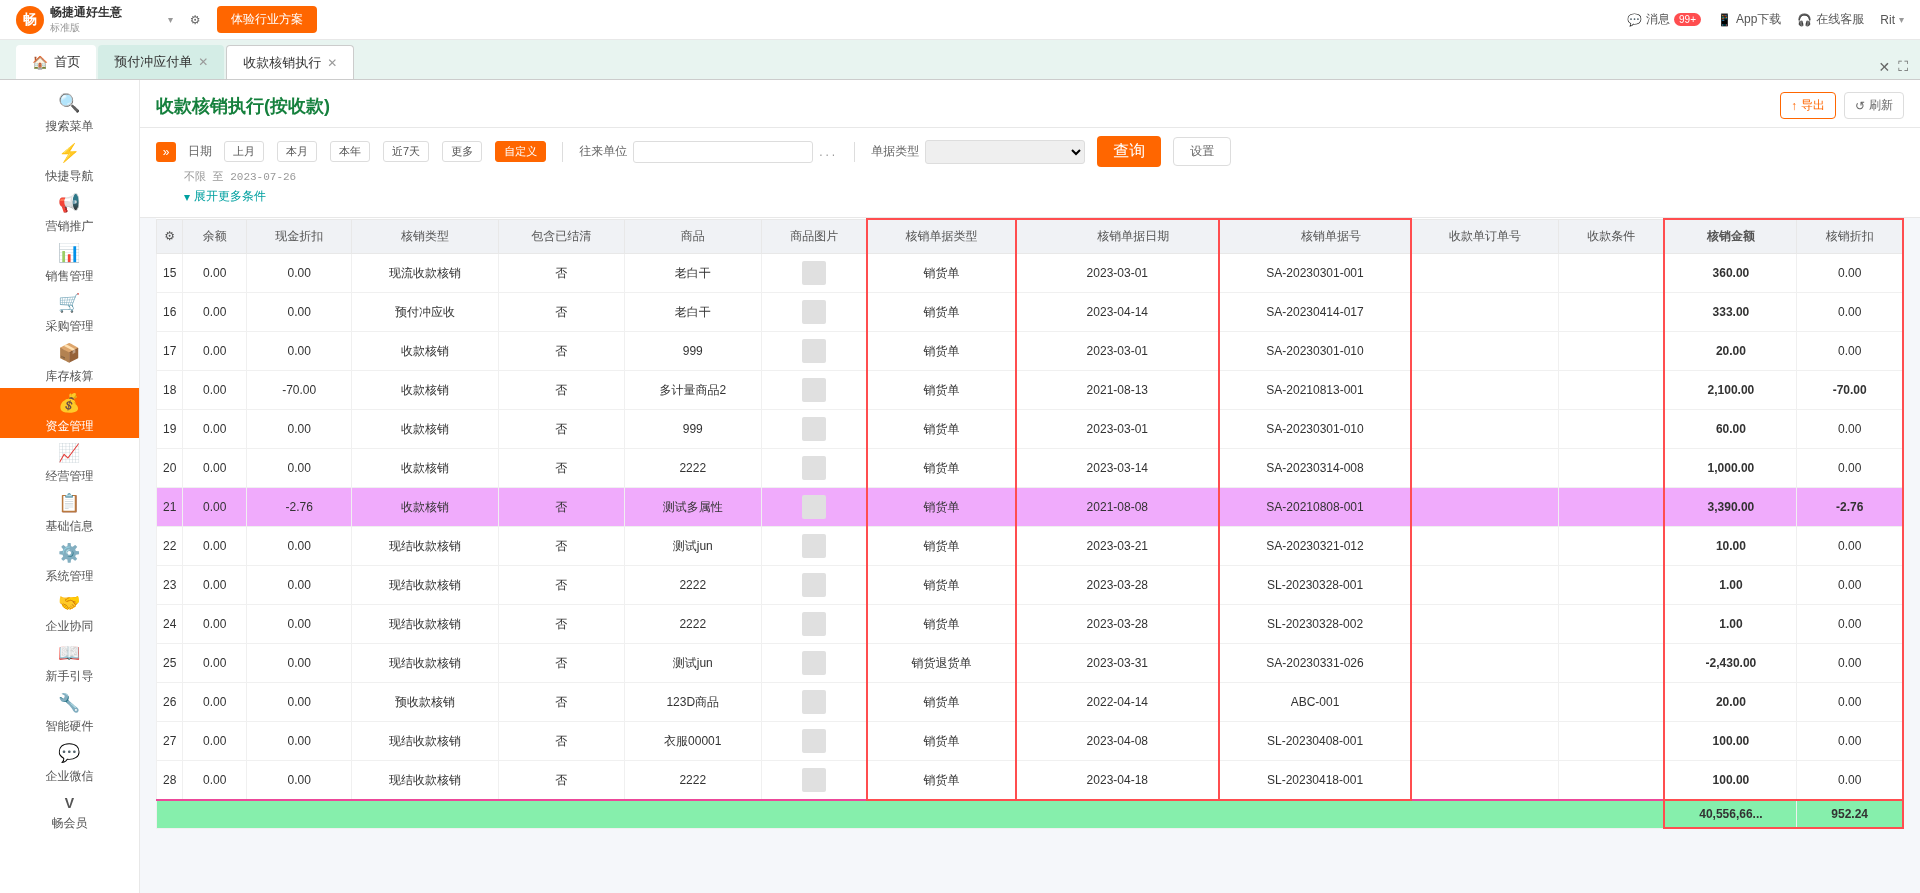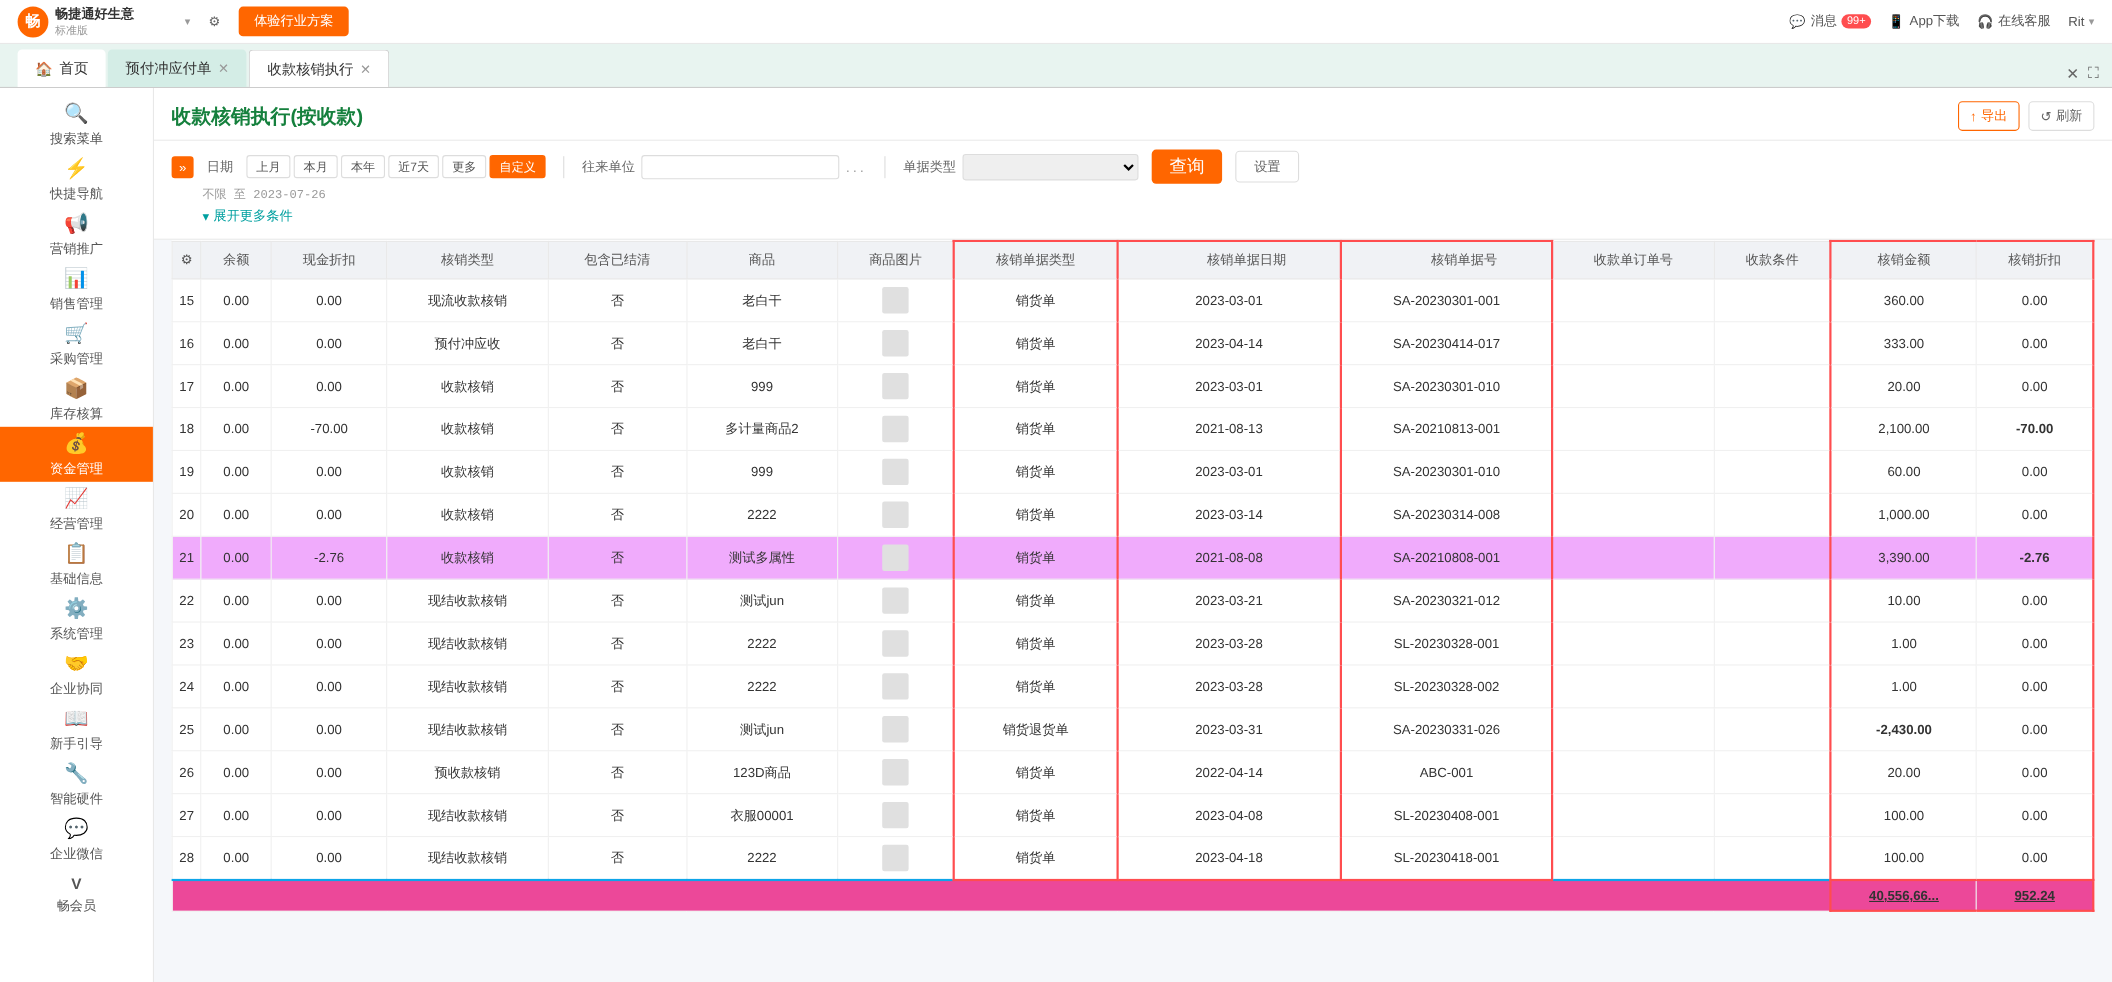--- a/index.html
+++ b/index.html
@@ -42,21 +42,21 @@
     .page-header { padding: 12px 16px 8px; background: #fff; border-bottom: 1px solid #e8e8e8; display: flex; align-items: center; justify-content: space-between; }
     .page-title { font-size: 18px; font-weight: bold; color: #15803d; }
     .header-actions { display: flex; gap: 8px; align-items: center; }
     .btn-export { display: flex; align-items: center; gap: 4px; color: #ff6600; cursor: pointer; font-size: 12px; border: 1px solid #ff6600; padding: 4px 10px; border-radius: 4px; background: #fff; }
     .btn-refresh { display: flex; align-items: center; gap: 4px; color: #666; cursor: pointer; font-size: 12px; border: 1px solid #ddd; padding: 4px 10px; border-radius: 4px; background: #fff; }
 
     
     .filter-area { background: #fff; padding: 8px 16px; border-bottom: 1px solid #e8e8e8; }
     .filter-row { display: flex; align-items: center; gap: 12px; flex-wrap: wrap; }
     .filter-label { color: #666; white-space: nowrap; }
-    .filter-date-btns { display: flex; gap: 3px; }
+    .filter-date-btns { display: flex; gap: 13px; }
     .date-btn { padding: 2px 8px; border: 1px solid #ddd; border-radius: 3px; cursor: pointer; font-size: 11px; background: #fff; color: #555; }
     .date-btn.active { background: #ff6600; color: #fff; border-color: #ff6600; }
     .filter-divider { border: none; border-left: 1px solid #ddd; height: 20px; margin: 0 4px; }
     .filter-input { border: 1px solid #ddd; border-radius: 3px; padding: 3px 8px; font-size: 12px; min-width: 180px; }
     .filter-dots { color: #999; letter-spacing: 3px; }
     .filter-select { border: 1px solid #ddd; border-radius: 3px; padding: 3px 8px; font-size: 12px; min-width: 160px; }
     .btn-query { background: #ff6600; color: #fff; border: none; padding: 5px 16px; border-radius: 4px; cursor: pointer; font-size: 16px; }
     .btn-settings { background: #fff; color: #666; border: 1px solid #ddd; padding: 5px 16px; border-radius: 4px; cursor: pointer; font-size: 12px; }
     .expand-more { color: #00a0a0; cursor: pointer; font-size: 12px; display: flex; align-items: center; gap: 4px; margin: 4px 0; }
     .orange-arrow { color: #fff; background: #ff6600; width: 20px; height: 20px; display: inline-flex; align-items: center; justify-content: center; border-radius: 3px; cursor: pointer; font-size: 12px; }
@@ -65,30 +65,30 @@
     .table-wrapper { flex: 1; overflow: auto; padding: 0 16px 8px; background: #f5f7fa; }
     .data-table { width: 100%; border-collapse: collapse; background: #fff; font-size: 12px; }
     .data-table th { background: #f0f2f5; padding: 8px 6px; text-align: center; border: 1px solid #e8e8e8; white-space: nowrap; font-weight: 500; color: #555; }
     .data-table td { padding: 7px 6px; text-align: center; border: 1px solid #f0f0f0; white-space: nowrap; color: #333; }
     .data-table tr.highlighted td { background: #f0abfc; }
     .td-link { color: #1890ff; cursor: pointer; }
     .td-negative { color: #ff4d4f; }
     .td-highlight-negative { color: #ff4d4f; font-weight: bold; }
     
     
-    .table-footer { background: #ec4899; border-top: 2px solid #0ea5e9; text-decoration: underline; }
+    .table-footer { background: #86efac; border-top: 2px solid #ec4899; }
     .table-footer td { padding: 6px 6px; font-weight: bold; text-align: center; border: 1px solid #f0f0f0; font-size: 12px; }
 
     
     .table-wrapper::-webkit-scrollbar { width: 6px; height: 6px; }
     .table-wrapper::-webkit-scrollbar-track { background: #f1f1f1; }
     .table-wrapper::-webkit-scrollbar-thumb { background: #ccc; border-radius: 3px; }
     th.col-h1, td.col-h1 { border-left: 2px solid #ff4d4f !important; border-right: 2px solid #ff4d4f !important; }
     th.col-h2, td.col-h2 { border-left: 2px solid #ff4d4f !important; border-right: 2px solid #ff4d4f !important; }
-    th.col-h3a, td.col-h3a { border-left: 2px solid #ff4d4f !important; }
+    th.col-h3a, td.col-h3a { border-left: 2px solid #ff4d4f !important; font-weight: bold; }
     th.col-h3b, td.col-h3b { border-right: 2px solid #ff4d4f !important; }
     thead th.col-h1 { border-top: 2px solid #ff4d4f !important; }
     thead th.col-h2 { border-top: 2px solid #ff4d4f !important; padding-left: 38px; }
     thead th.col-h3a { border-top: 2px solid #ff4d4f !important; }
     thead th.col-h3b { border-top: 2px solid #ff4d4f !important; }
     tr:last-child td.col-h1 { border-bottom: 2px solid #ff4d4f !important; }
     tr:last-child td.col-h2 { border-bottom: 2px solid #ff4d4f !important; }
     tr:last-child td.col-h3a { border-bottom: 2px solid #ff4d4f !important; }
     tr:last-child td.col-h3b { border-bottom: 2px solid #ff4d4f !important; }
 

